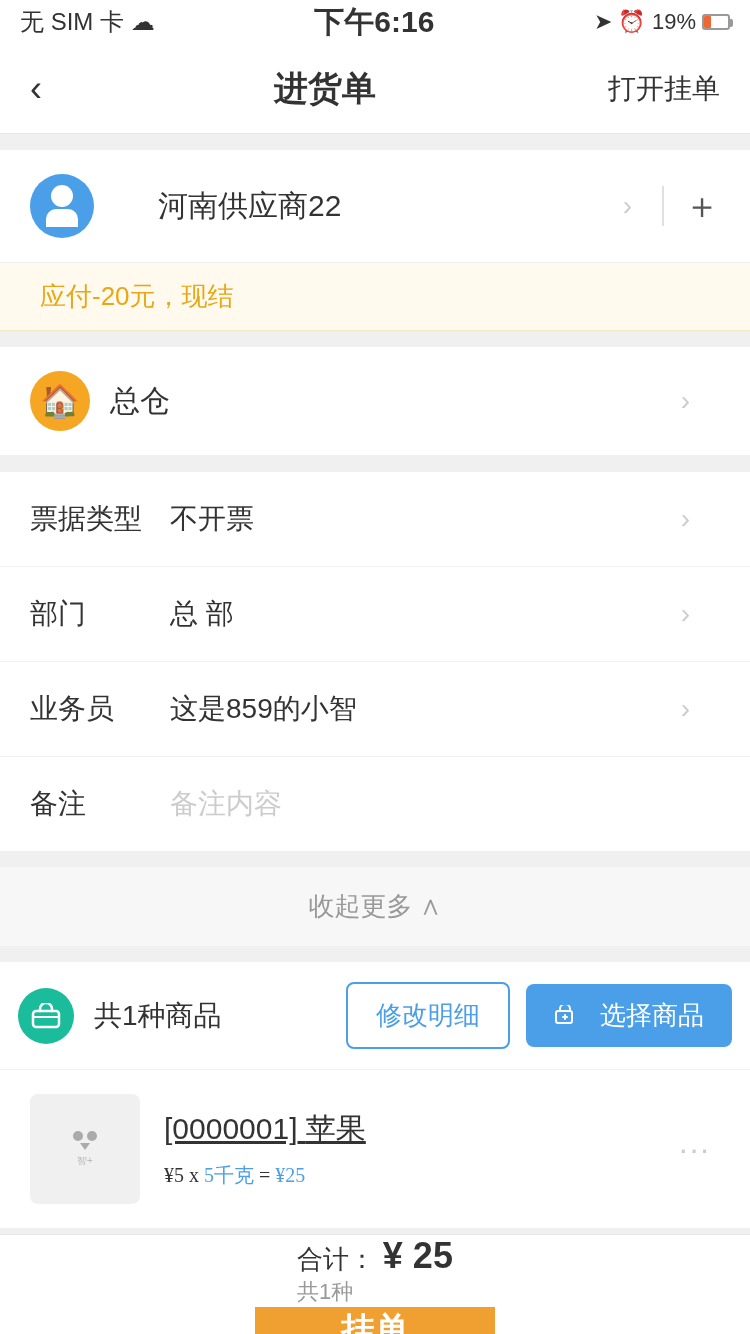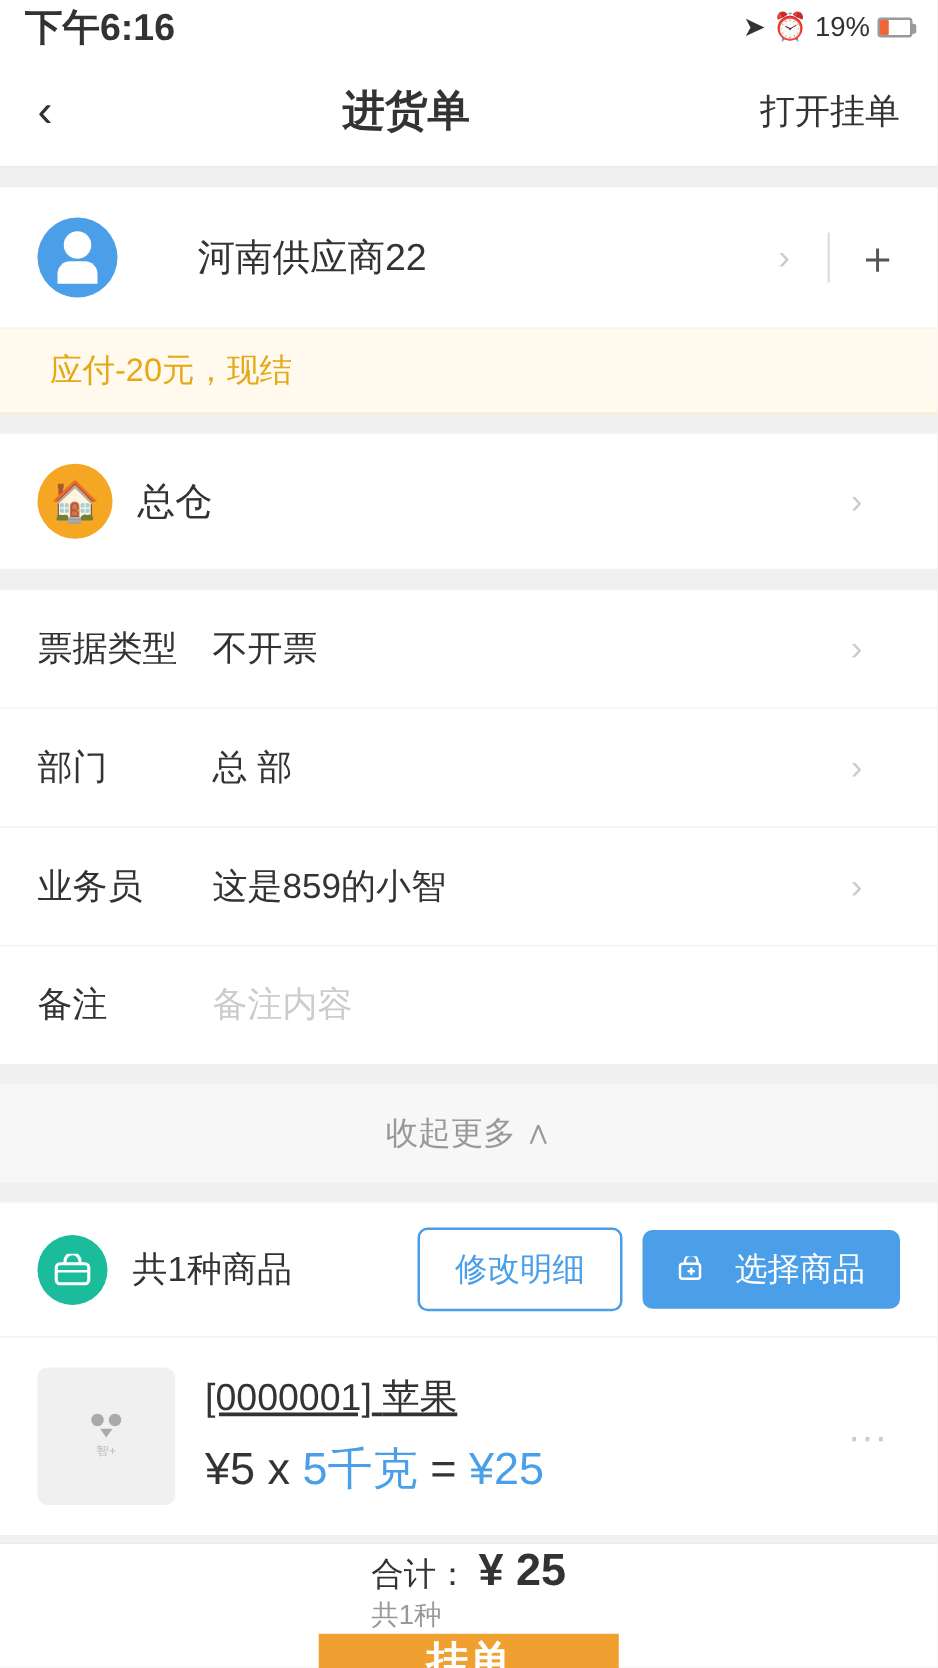--- a/index.html
+++ b/index.html
@@ -167,21 +167,21 @@
     }
 
     
     .products-section {
       background: #fff;
       margin-top: 16px;
     }
     .products-header {
       display: flex;
       align-items: center;
-      padding: 20px 30px;
+      padding: 20px 18px;
     }
     .products-icon {
       width: 56px;
       height: 56px;
       border-radius: 50%;
       background: #1abc9c;
       display: flex;
       align-items: center;
       justify-content: center;
       margin-right: 20px;
@@ -237,22 +237,23 @@
     .product-info {
       flex: 1;
     }
     .product-name {
       font-size: 30px;
       color: #333;
       margin-bottom: 12px;
       text-decoration: underline;
     }
     .product-price {
-      font-size: 36px;
-      color: #333;
+      font-size: 20px;
+      color: #333;
+      font-family: Liberation Serif, serif;
     }
     .product-price .highlight {
       color: #4a9fe8;
     }
     .product-more {
       color: #ccc;
       font-size: 32px;
       cursor: pointer;
       padding: 10px;
     }
@@ -361,20 +362,23 @@
       height: 18px;
       background: #fff;
       border-radius: 10px 10px 0 0;
       margin-top: 2px;
     }
   </style>
 </head>
 <body>
 
 <div class="status-bar">
+  <div class="status-left">
+    <span>无 SIM 卡 ☁</span>
+  </div>
   <div class="status-center">下午6:16</div>
   <div class="status-right">
     <span>➤</span>
     <span>⏰</span>
     <span>19%</span>
     <span style="display:inline-block;width:28px;height:16px;border:2px solid #999;border-radius:3px;position:relative;">
       <span style="display:block;width:30%;height:100%;background:#e63;border-radius:1px;"></span>
       <span style="position:absolute;right:-5px;top:3px;width:4px;height:8px;background:#999;border-radius:0 2px 2px 0;"></span>
     </span>
   </div>

